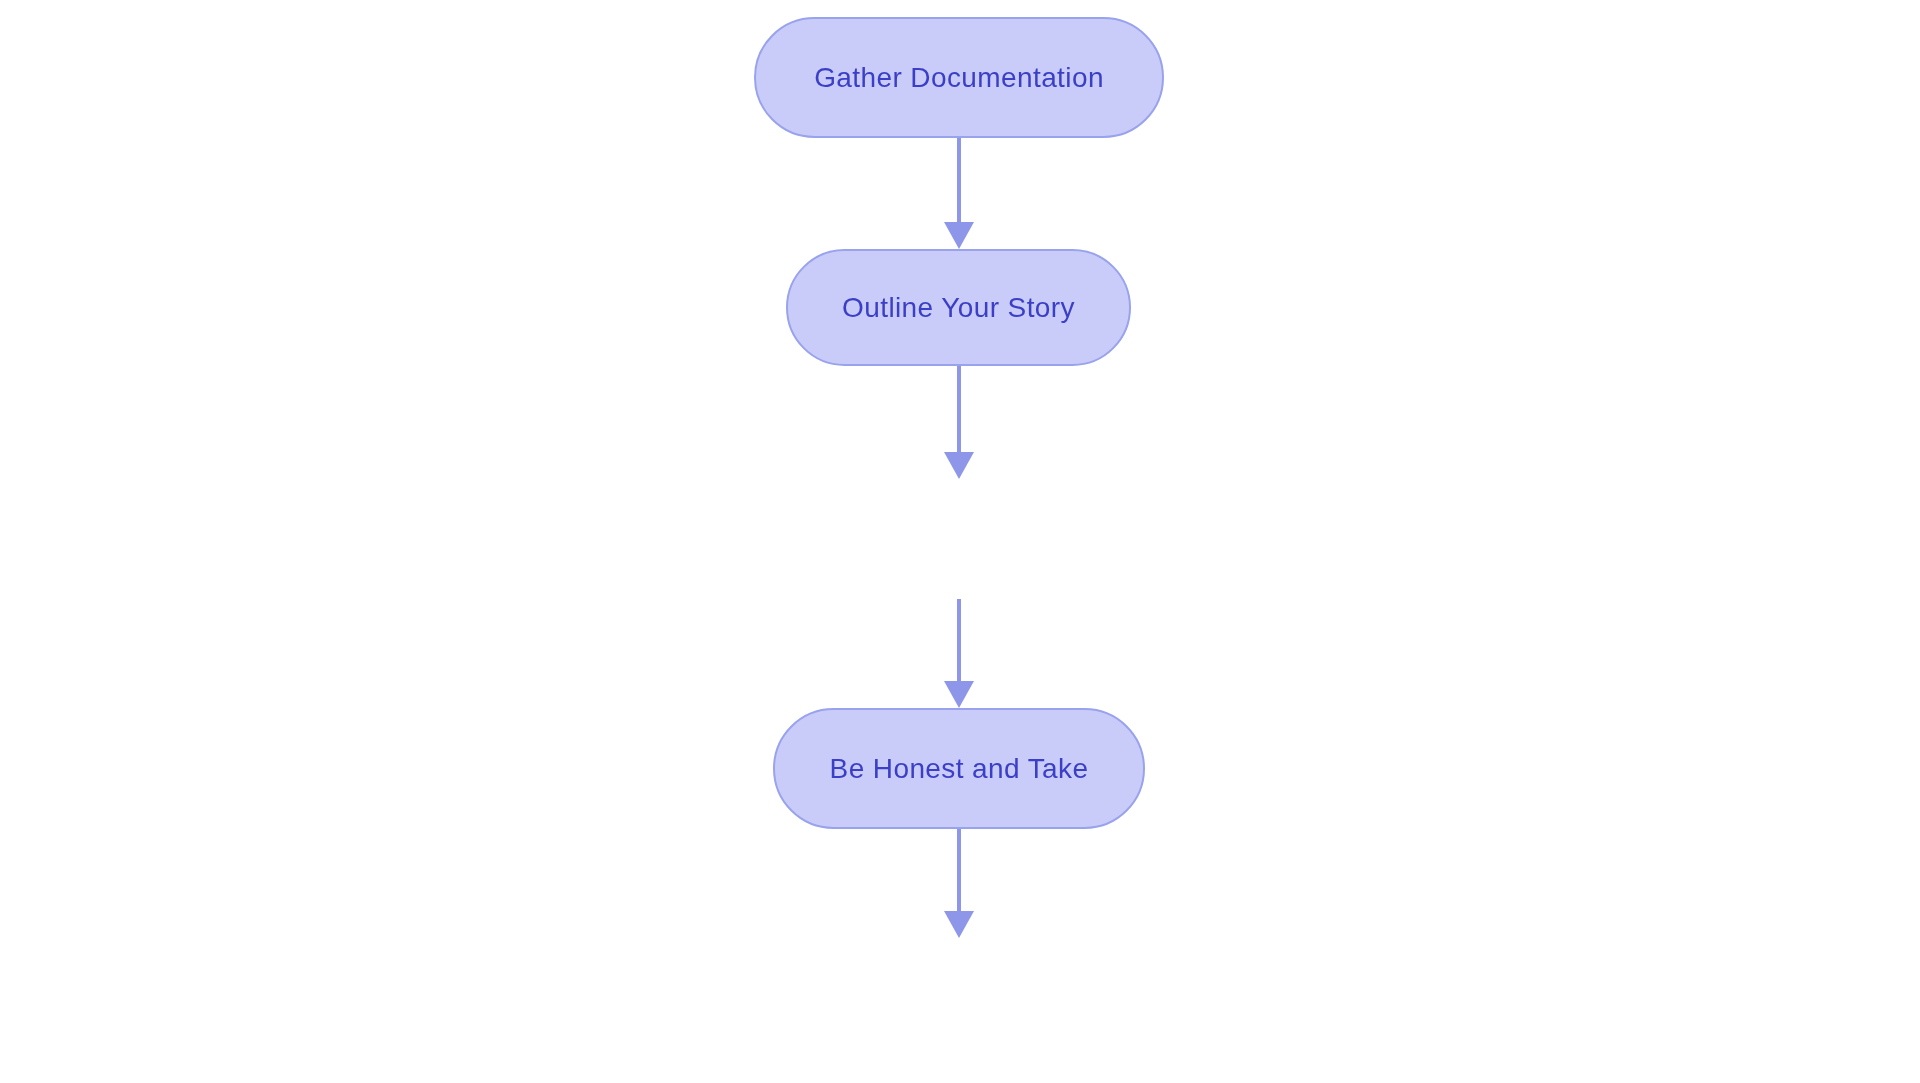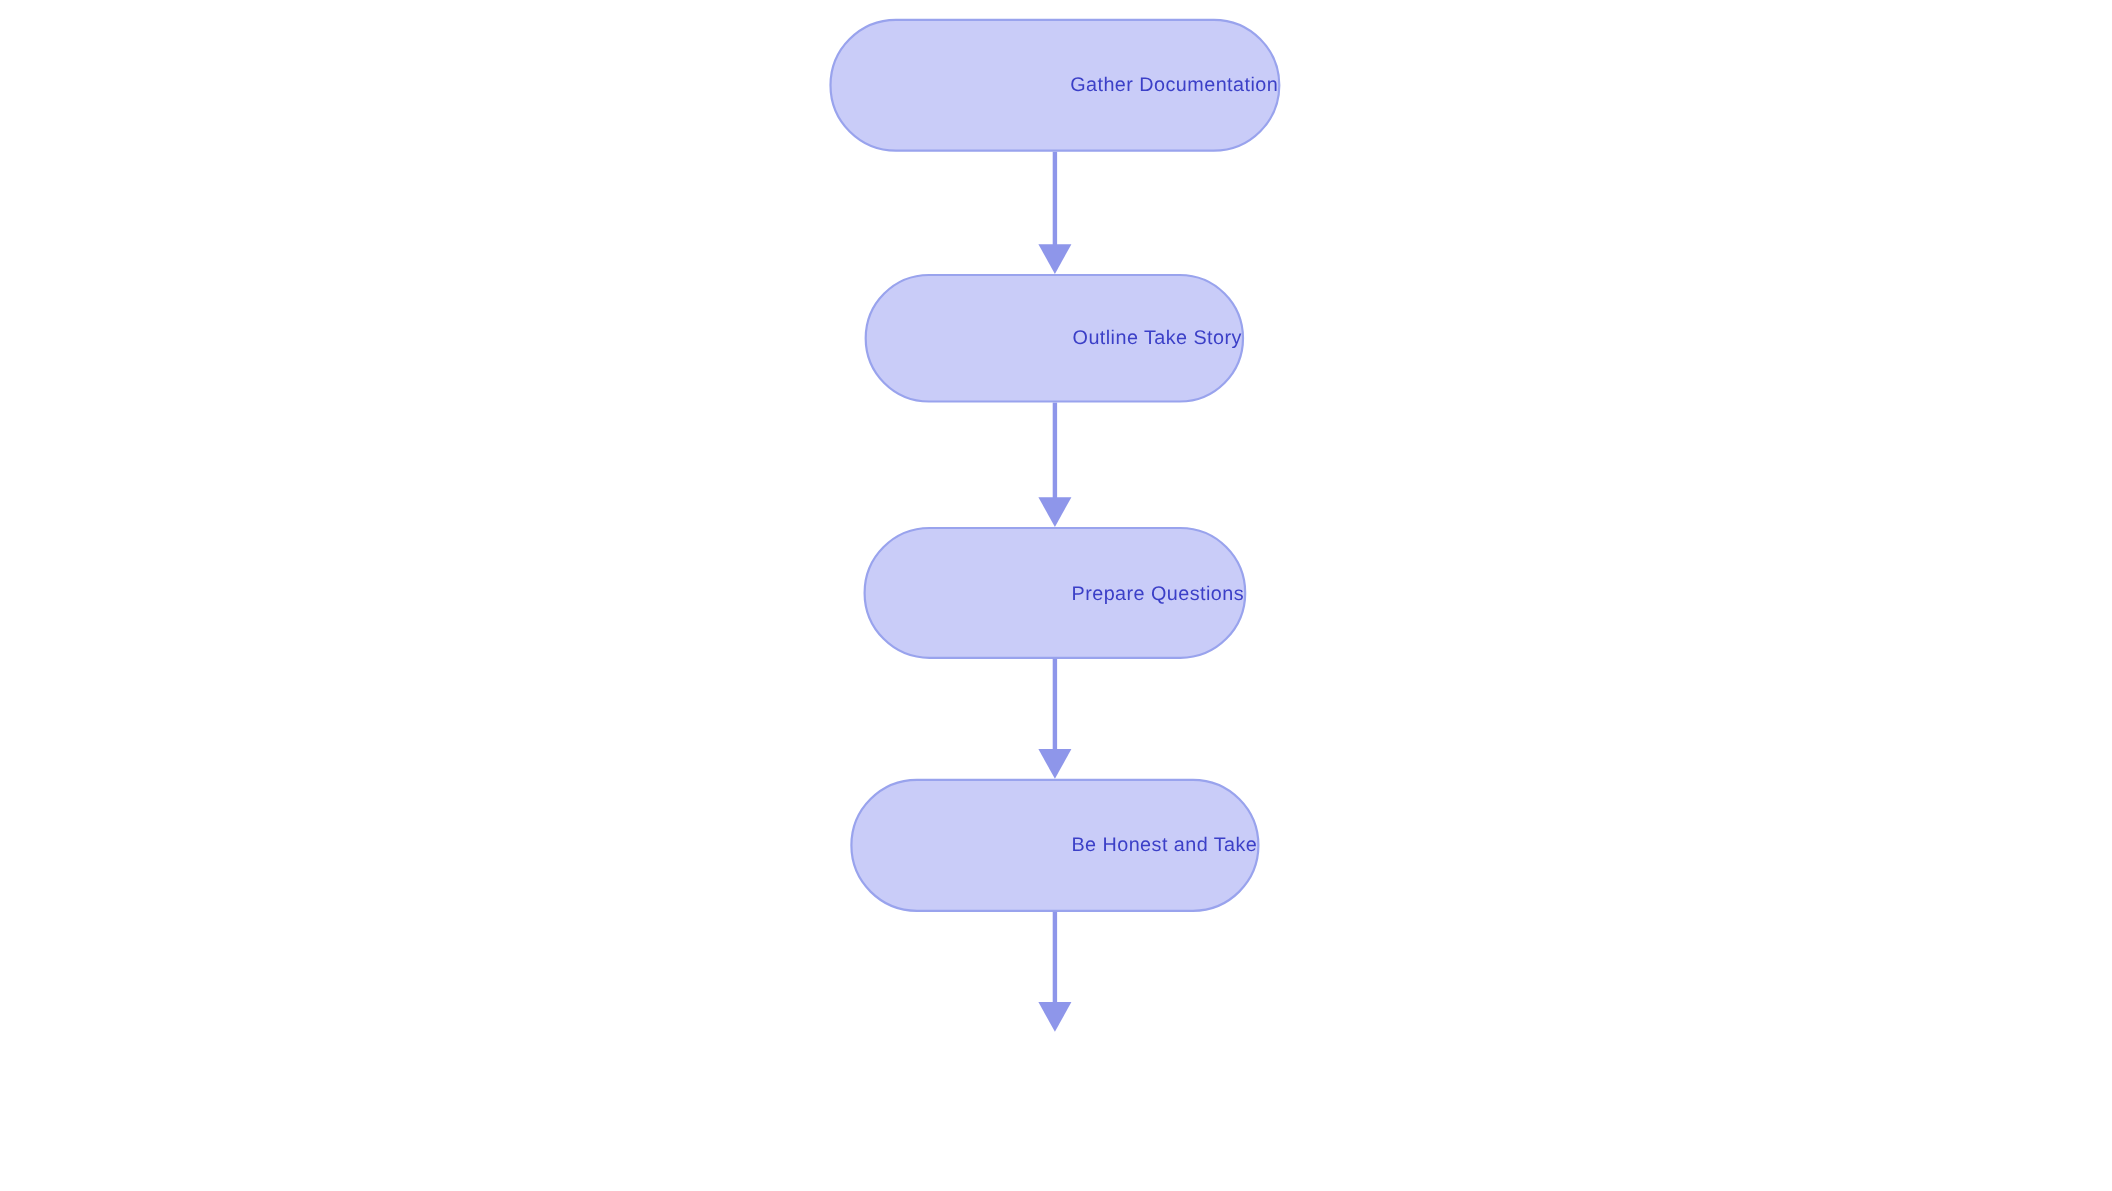--- a/index.html
+++ b/index.html
@@ -15,26 +15,26 @@
     font-family:"Liberation Sans","DejaVu Sans",sans-serif;
     width:1920px;height:1083px;overflow:hidden;
   }
   .stage{
     position:relative;
     width:1920px;height:1083px;
     background:var(--background);
   }
   .flow-node{
     position:absolute;
-    display:flex;align-items:center;justify-content:flex-end;
+    display:flex;align-items:center;justify-content:center;
     background:var(--node-fill);
     border:2px solid var(--node-border);
     border-radius:62px;
     color:var(--node-text);
-    font-size:18px;
+    font-size:28px;
     letter-spacing:0.4px;
     white-space:nowrap;
     text-align:center;
   }
   .node-1{left:754px;top:17px;width:410px;height:121px;}
   .node-2{left:786px;top:249px;width:345px;height:117px;}
   .node-3{left:785px;top:479px;width:348px;height:120px;}
   .node-4{left:773px;top:708px;width:372px;height:121px;}
   .node-5{left:838px;top:938px;width:243px;height:122px;}
   .flow-arrow{
@@ -68,31 +68,28 @@
   <div class="flow-node node-1">
     <span>Gather Documentation</span>
   </div>
 
   <div class="flow-arrow arrow-1">
     <div class="shaft"></div>
     <div class="head"></div>
   </div>
 
   <div class="flow-node node-2">
-    <span>Outline Take Story</span>
+    <span>Outline Your Story</span>
   </div>
 
   <div class="flow-arrow arrow-2">
     <div class="shaft"></div>
     <div class="head"></div>
   </div>
 
-  <div class="flow-node node-3">
-    <span>Prepare Questions</span>
-  </div>
 
   <div class="flow-arrow arrow-3">
     <div class="shaft"></div>
     <div class="head"></div>
   </div>
 
   <div class="flow-node node-4">
     <span>Be Honest and Take</span>
   </div>
 

